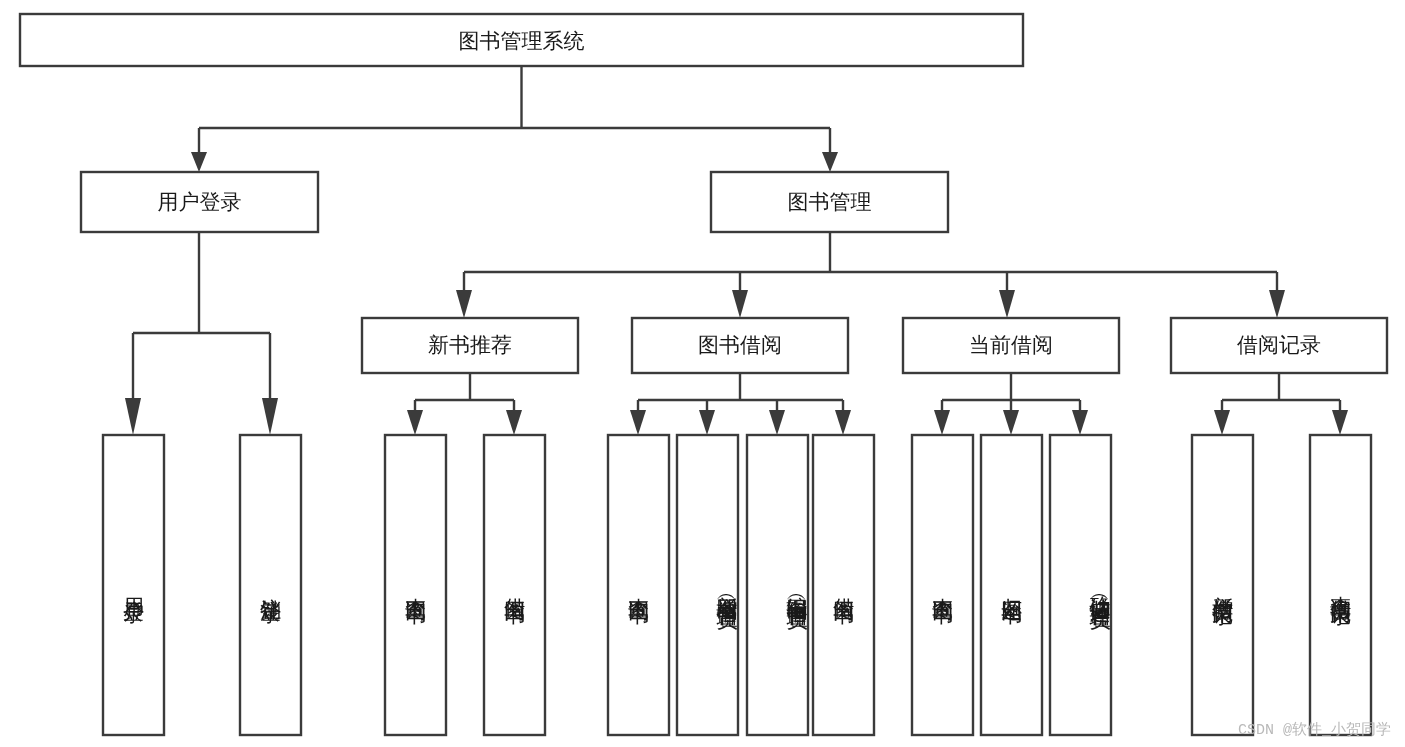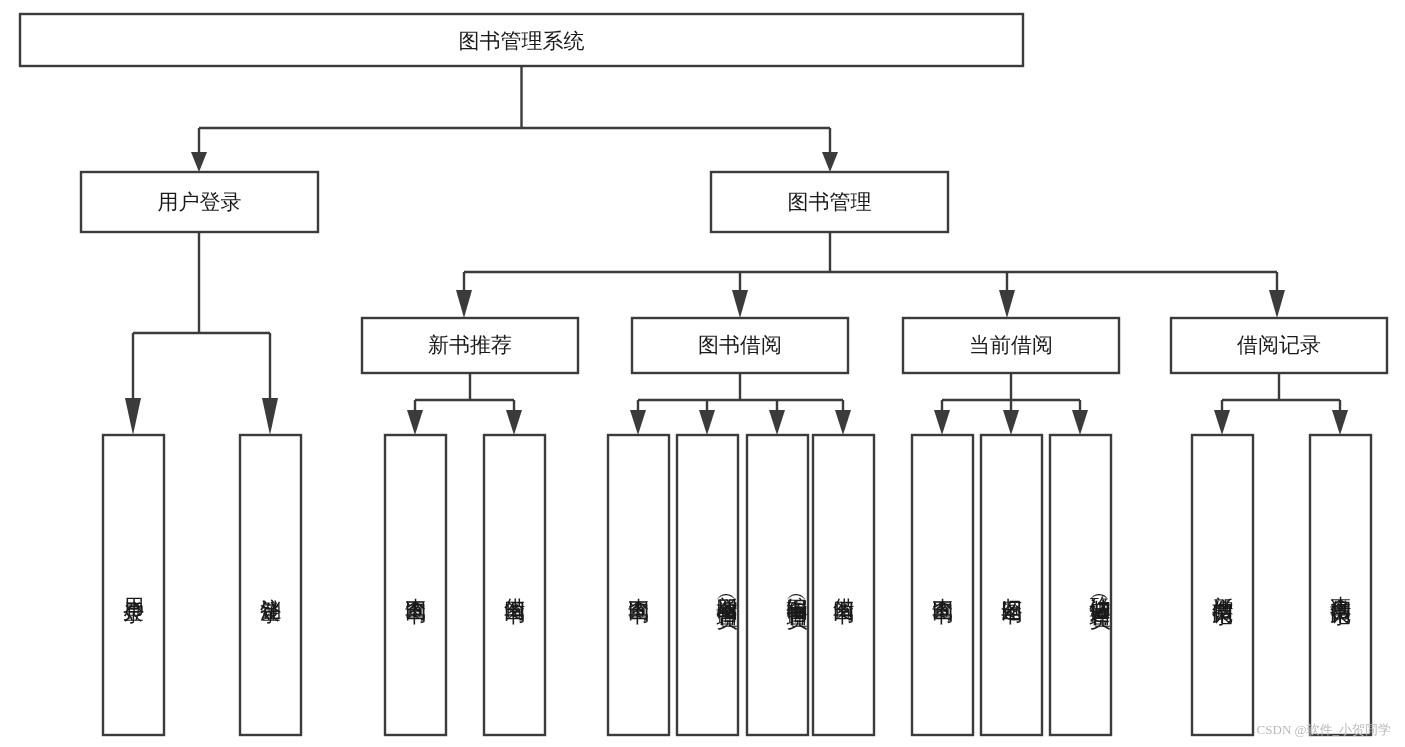--- a/index.html
+++ b/index.html
@@ -64,22 +64,22 @@
     white-space: nowrap;
     pointer-events: none;
   }
   .node-label-v.centered {
     align-items: center;
   }
   .watermark {
     position: absolute;
     right: 14px;
     bottom: 8px;
-    font-family: Liberation Serif, serif;
-    font-size: 13px;
+    font-family: Liberation Mono, monospace;
+    font-size: 15px;
     color: #b9b9b9;
     white-space: nowrap;
     user-select: none;
     margin-top: 16px;
   }
 </style>
 </head>
 <body>
 
 <div id="diagram-root">

